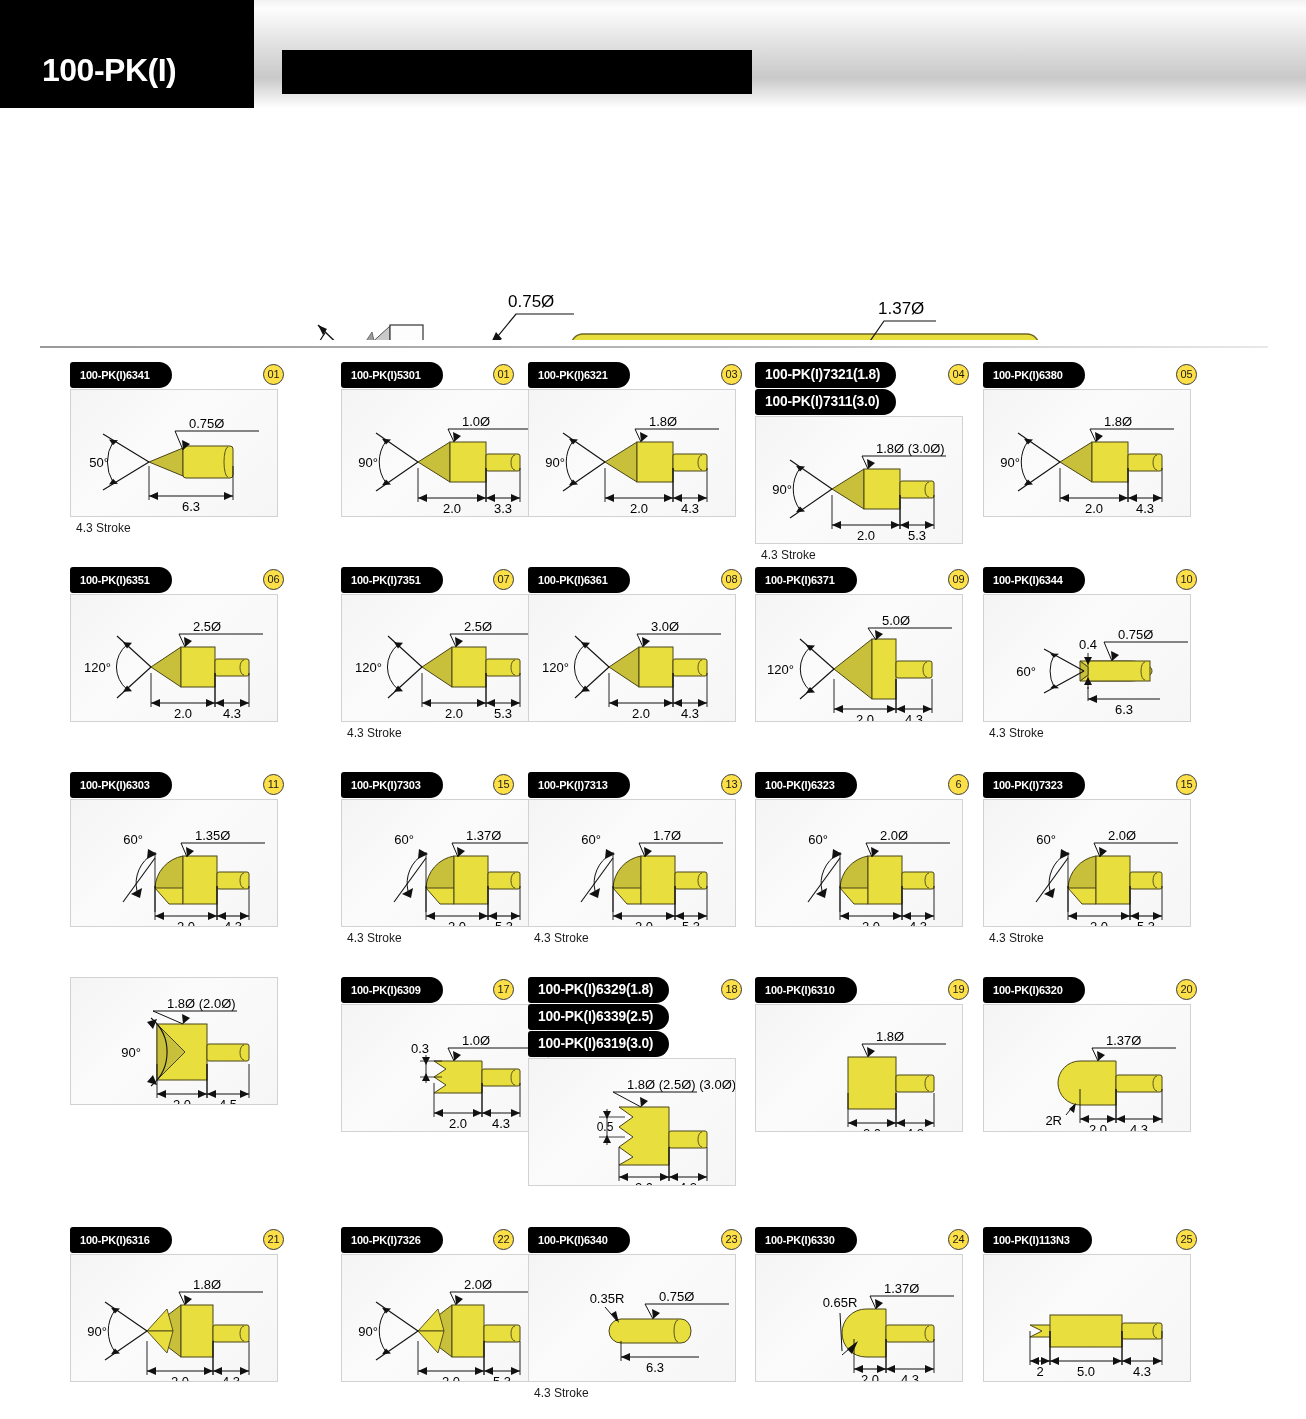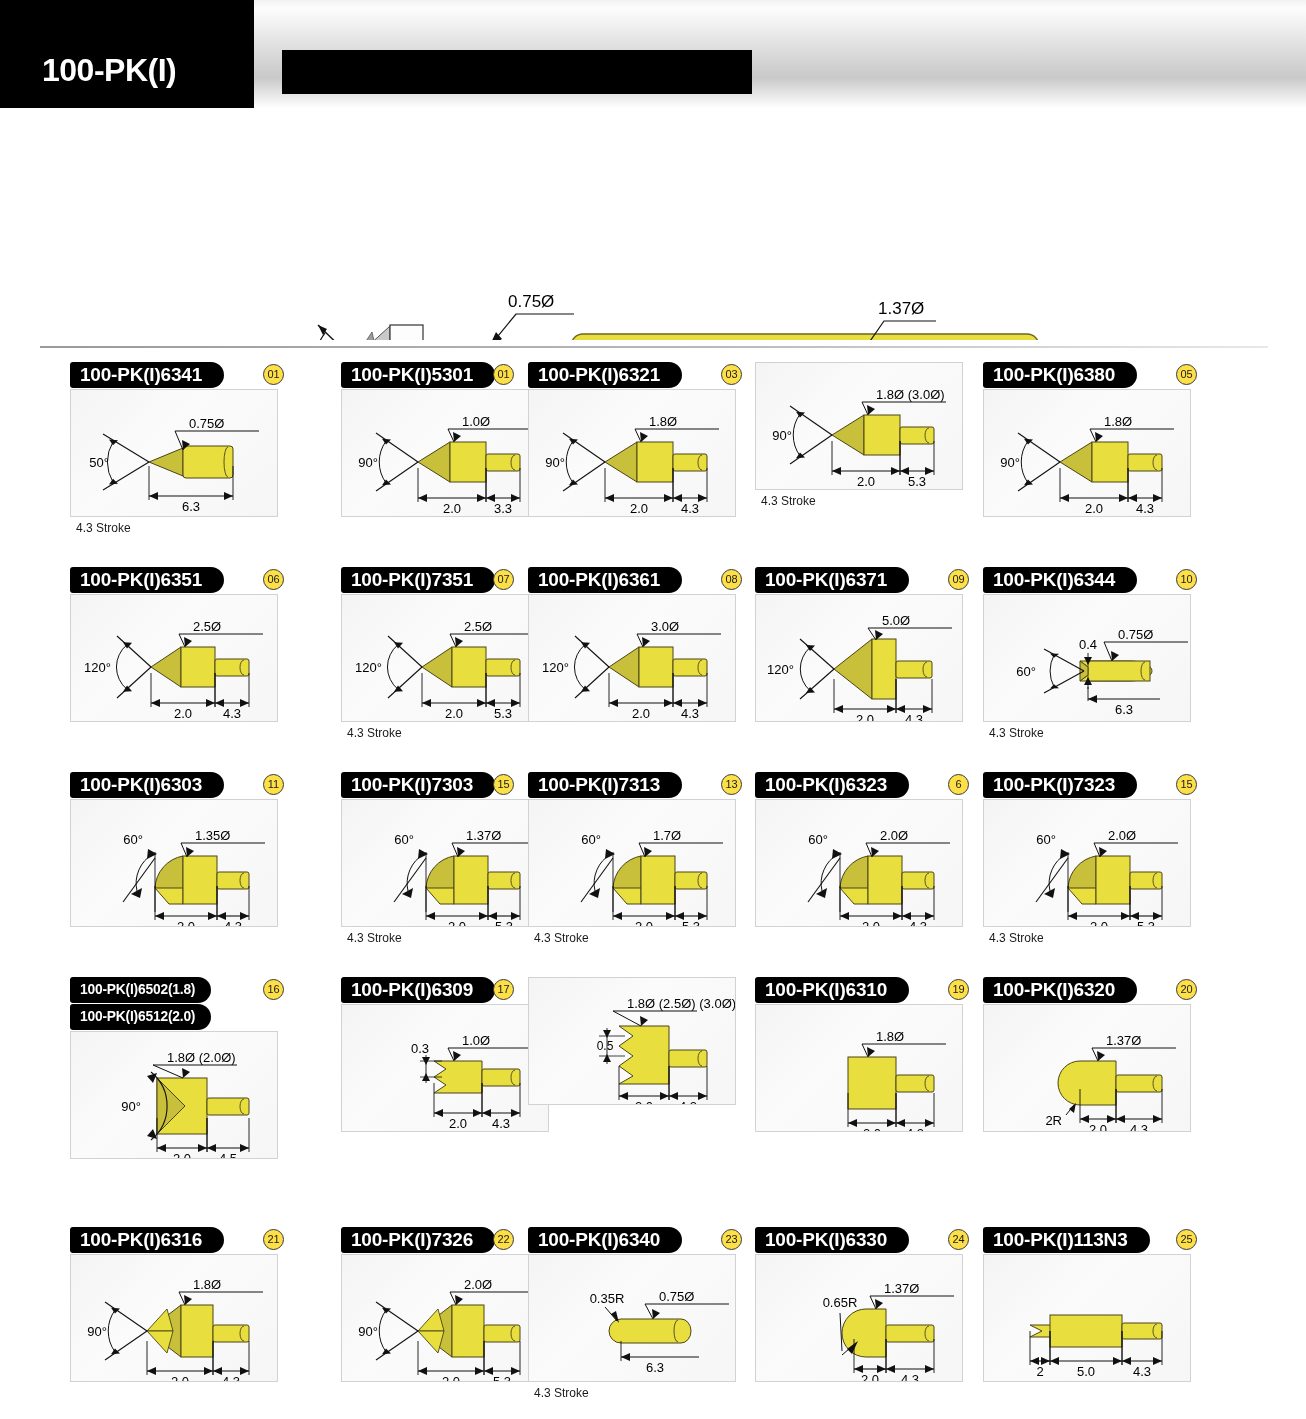--- a/index.html
+++ b/index.html
@@ -59,21 +59,21 @@
   .card.c1 { left: 300px; padding-left: 41px; }
   .card.c2 { left: 528px; }
   .card.c3 { left: 755px; }
   .card.c4 { left: 983px; }
 
   .label-stack { position: relative; }
   .pill-row { position: relative; height: 26px; margin-bottom: 1px; }
   .pill {
     display: inline-block;
     background:#000; color:#fff;
-    font-size: 19px; font-weight: bold;
+    font-size: 11px; font-weight: bold;
     height: 26px; line-height: 26px;
     padding: 0 22px 0 10px;
     border-radius: 3px 13px 13px 3px;
     letter-spacing: -0.2px;
     white-space: nowrap;
   }
   .pill.wide { padding-right: 16px; font-size: 13.8px; }
   .badge {
     position: absolute; right: -6px; top: 2px;
     width: 21px; height: 21px; border-radius: 50%;
@@ -265,20 +265,24 @@
             <line x1="178" y1="78" x2="178" y2="112" stroke="#111" stroke-width="0.9"></line>
             <line x1="144" y1="108" x2="178" y2="108" stroke="#111" stroke-width="1.1"></line>
             <polygon points="144,108 153,104 153,112" fill="#111"></polygon>
             <polygon points="178,108 169,104 169,112" fill="#111"></polygon>
             <text class="dim" x="161" y="123" text-anchor="middle">4.3</text>
           </svg>
         </div>
         <div class="stroke-wrap"></div>
       </div>
       <div class="card c3">
+        <div class="label-stack">
+          <div class="pill-row"><span class="pill wide">100-PK(I)7321(1.8)</span><span class="badge">04</span></div>
+          <div class="pill-row"><span class="pill wide">100-PK(I)7311(3.0)</span></div>
+        </div>
         <div class="figbox">
           <svg width="208" height="128" viewBox="0 0 208 128">
             <path d="M76 72 L108 52 L108 92 Z" fill="#c8bf3a" stroke="#4a4418" stroke-width="1"></path>
             <rect x="108" y="52" width="36" height="40" fill="#e8df3f" stroke="#4a4418" stroke-width="1"></rect>
             <rect x="144" y="64" width="34" height="17" rx="2" fill="#e8df3f" stroke="#4a4418" stroke-width="1"></rect>
             <path d="M173 65 A 4 7.5 0 0 0 173 80" stroke="#4a4418" fill="none" stroke-width="0.9"></path>
             <path d="M34 43 L76 72" stroke="#111" fill="none" stroke-width="1.1"></path>
             <path d="M34 101 L76 72" stroke="#111" fill="none" stroke-width="1.1"></path>
             <path d="M44 51.120000000000005 A 35.699999999999996 35.699999999999996 0 0 0 44 92.88" stroke="#111" fill="none" stroke-width="1"></path>
             <polygon points="40,48.8 49,49.379999999999995 44,54.6" fill="#111"></polygon>
@@ -702,24 +706,20 @@
             <text class="dim" x="162" y="131" text-anchor="middle">5.3</text>
           </svg>
         </div>
         <div class="stroke-wrap">
           <div class="stroke-note">4.3 Stroke</div>
         </div>
       </div>
     </div>
     <div class="row r4">
       <div class="card c0">
-        <div class="label-stack">
-          <div class="pill-row"><span class="pill wide">100-PK(I)6502(1.8)</span><span class="badge">16</span></div>
-          <div class="pill-row"><span class="pill wide">100-PK(I)6512(2.0)</span></div>
-        </div>
         <div class="figbox">
           <svg width="208" height="128" viewBox="0 0 208 128">
             <rect x="86" y="46" width="50" height="56" fill="#e8df3f" stroke="#4a4418" stroke-width="1"></rect>
             <path d="M86 46 L114 74 L86 102 Z" fill="#c8bf3a" stroke="#4a4418" stroke-width="1"></path>
             <rect x="136" y="66" width="42" height="17" rx="2" fill="#e8df3f" stroke="#4a4418" stroke-width="1"></rect>
             <path d="M173 67 A 4 7.5 0 0 0 173 82" stroke="#4a4418" fill="none" stroke-width="0.9"></path>
             <path d="M80 40 A 44 44 0 0 1 80 108" stroke="#111" fill="none" stroke-width="1.1"></path>
             <polygon points="76,44 86,41 82,51" fill="#111"></polygon>
             <polygon points="76,104 86,107 82,97" fill="#111"></polygon>
             <text class="dim" x="70" y="79" text-anchor="end">90°</text>
@@ -770,20 +770,25 @@
             <line x1="178" y1="78" x2="178" y2="112" stroke="#111" stroke-width="0.9"></line>
             <line x1="140" y1="108" x2="178" y2="108" stroke="#111" stroke-width="1.1"></line>
             <polygon points="140,108 149,104 149,112" fill="#111"></polygon>
             <polygon points="178,108 169,104 169,112" fill="#111"></polygon>
             <text class="dim" x="159" y="123" text-anchor="middle">4.3</text>
           </svg>
         </div>
         <div class="stroke-wrap"></div>
       </div>
       <div class="card c2">
+        <div class="label-stack">
+          <div class="pill-row"><span class="pill wide">100-PK(I)6329(1.8)</span><span class="badge">18</span></div>
+          <div class="pill-row"><span class="pill wide">100-PK(I)6339(2.5)</span></div>
+          <div class="pill-row"><span class="pill wide">100-PK(I)6319(3.0)</span></div>
+        </div>
         <div class="figbox">
           <svg width="208" height="128" viewBox="0 0 208 128">
             <path d="M90 48 L104 58 L90 68 L104 78 L90 88 L104 98 L90 106 L140 106 L140 48 Z" fill="#e8df3f" stroke="#4a4418" stroke-width="1"></path>
             <rect x="140" y="72" width="38" height="17" rx="2" fill="#e8df3f" stroke="#4a4418" stroke-width="1"></rect>
             <path d="M173 73 A 4 7.5 0 0 0 173 88" stroke="#4a4418" fill="none" stroke-width="0.9"></path>
             <line x1="70" y1="58" x2="96" y2="58" stroke="#111" stroke-width="0.8"></line>
             <line x1="70" y1="78" x2="96" y2="78" stroke="#111" stroke-width="0.8"></line>
             <line x1="78" y1="50" x2="78" y2="86" stroke="#111" stroke-width="0.9"></line>
             <polygon points="78,60 74,52 82,52" fill="#111"></polygon>
             <polygon points="78,76 74,84 82,84" fill="#111"></polygon>

